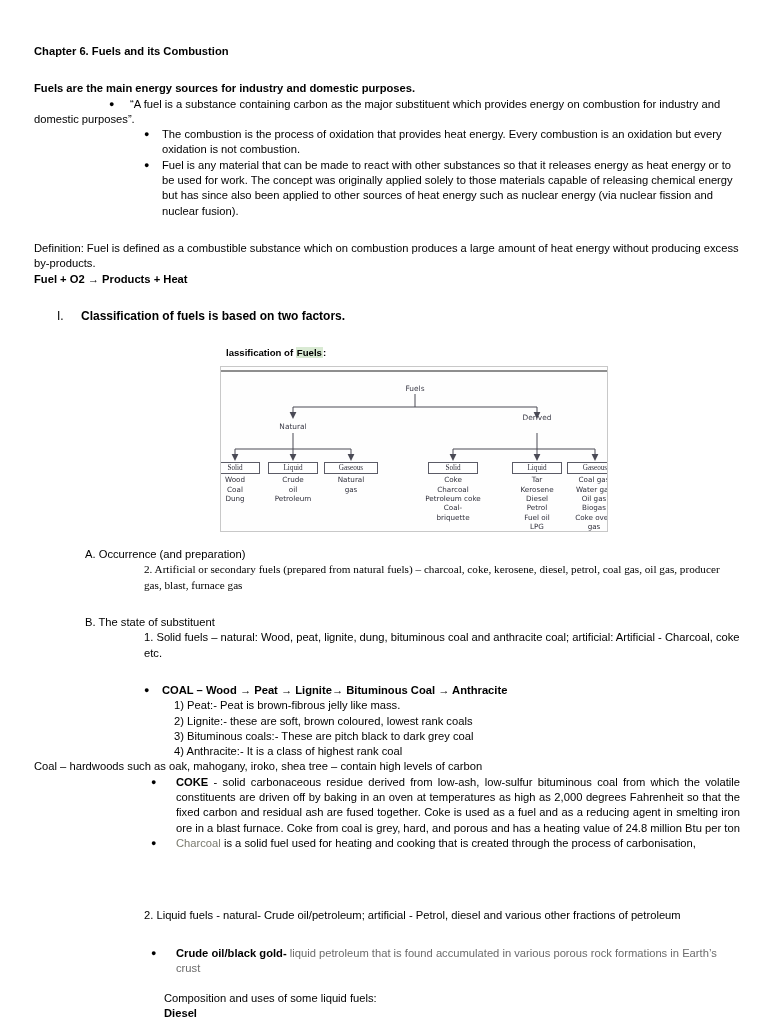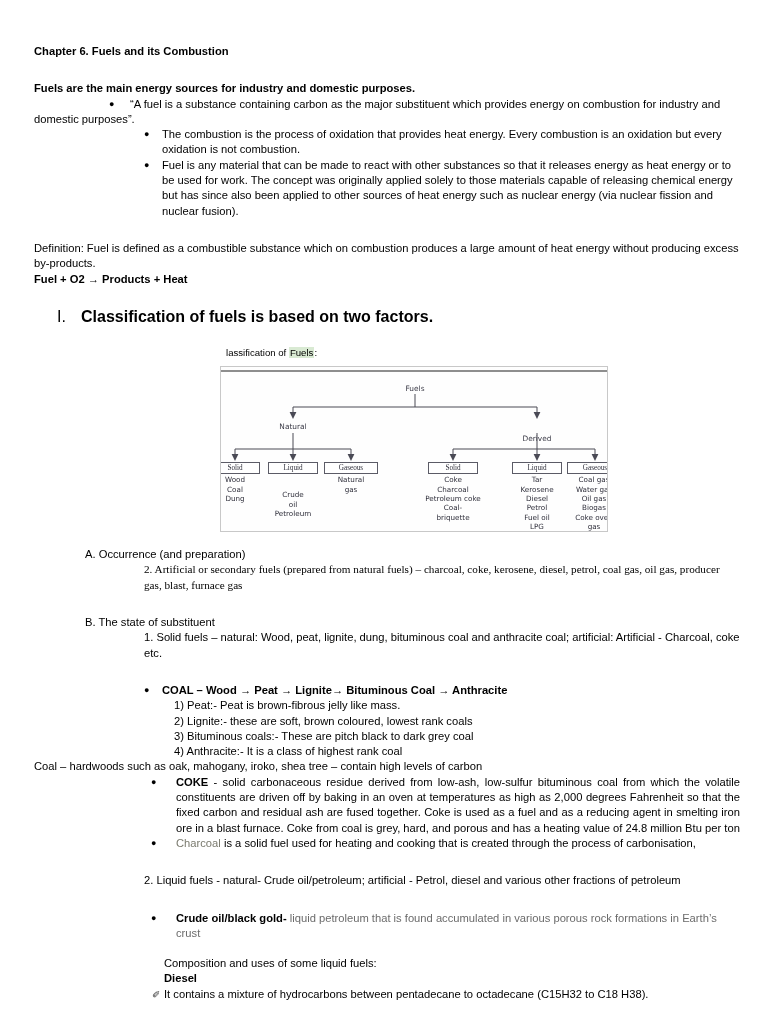--- a/index.html
+++ b/index.html
@@ -75,21 +75,21 @@
   }
   .bul3 .dot { position: absolute; left: 117px; top: 0; font-size: 9px; }
   .indent-2 { padding-left: 51px; }
   .indent-3 { padding-left: 110px; }
   .indent-4 { padding-left: 130px; }
 
   .hang-num { padding-left: 140px; }
 
   .roman-row {
     display: block;
-    font-size: 16px;
+    font-size: 12px;
     line-height: 15.3px;
     font-weight: bold;
   }
   .roman-row .rnum {
     display: inline-block;
     width: 47px;
     padding-left: 23px;
     box-sizing: border-box;
     font-weight: normal;
   }
@@ -102,21 +102,21 @@
   .charcoal-word { color: #7a7a6e; }
 
   
   .figure {
     position: relative;
     margin-left: 186px;
     width: 388px;
   }
   .fig-caption {
     font-size: 9.6px;
-    font-weight: normal;
+    font-weight: bold;
     line-height: 14px;
     margin-bottom: 6px;
     padding-left: 6px;
   }
   .fig-box {
     position: relative;
     width: 388px;
     height: 166px;
     border: 1px solid #c8c8c8;
     background: #fefefe;
@@ -241,29 +241,29 @@
             <polygon points="72,94 68.6,87 75.4,87"></polygon>
             <polygon points="130,94 126.6,87 133.4,87"></polygon>
             <polygon points="232,94 228.6,87 235.4,87"></polygon>
             <polygon points="316,94 312.6,87 319.4,87"></polygon>
             <polygon points="374,94 370.6,87 377.4,87"></polygon>
           </g>
         </svg>
 
         <div class="node-label" style="left:170px; top:17px; width:48px;">Fuels</div>
         <div class="node-label" style="left:44px; top:55px; width:56px;">Natural</div>
-        <div class="node-label" style="left:288px; top:67px; width:56px;">Derived</div>
+        <div class="node-label" style="left:288px; top:46px; width:56px;">Derived</div>
 
         <div class="leaf-box" style="left:-11px; top:95px; width:50px;">Solid</div>
         <div class="leaf-items" style="left:-11px; top:108px; width:50px;">Wood
 Coal
 Dung</div>
 
         <div class="leaf-box" style="left:47px; top:95px; width:50px;">Liquid</div>
-        <div class="leaf-items" style="left:42px; top:123px; width:60px;">Crude
+        <div class="leaf-items" style="left:42px; top:108px; width:60px;">Crude
 oil
 Petroleum</div>
 
         <div class="leaf-box" style="left:103px; top:95px; width:54px;">Gaseous</div>
         <div class="leaf-items" style="left:103px; top:108px; width:54px;">Natural
 gas</div>
 
         <div class="leaf-box" style="left:207px; top:95px; width:50px;">Solid</div>
         <div class="leaf-items" style="left:196px; top:108px; width:72px;">Coke
 Charcoal
@@ -323,21 +323,21 @@
       <span class="bold">COKE</span><span> - solid carbonaceous residue derived from low-ash, low-sulfur bituminous coal from which the volatile constituents are driven off by baking in an oven at temperatures as high as 2,000 degrees Fahrenheit so that the fixed carbon and residual ash are fused together. Coke is used as a fuel and as a reducing agent in smelting iron ore in a blast furnace. Coke from coal is grey, hard, and porous and has a heating value of 24.8 million Btu per ton</span>
     </div>
 
     <div class="bul3">
       <span class="dot">●</span>
       <span class="charcoal-word">Charcoal</span><span> is a solid fuel used for heating and cooking that is created through the process of carbonisation,</span>
     </div>
 
     <div class="gap-md"></div>
 
-    <div class="p" style="padding-left:110px; text-indent:-110px;"><span style="display:inline-block;width:110px;"></span><span>2. Liquid fuels -  natural- Crude oil/petroleum; artificial - Petrol, diesel and various other fractions of petroleum</span></div>
+    <div class="p" style="padding-left:110px; text-indent:-110px;margin-top:35px;"><span style="display:inline-block;width:110px;"></span><span>2. Liquid fuels -  natural- Crude oil/petroleum; artificial - Petrol, diesel and various other fractions of petroleum</span></div>
 
     <div class="gap-md"></div>
 
     <div class="bul3" style="text-align:left;">
       <span class="dot">●</span>
       <span class="bold">Crude oil/black gold-</span><span class="grey-txt"> liquid petroleum that is found accumulated in various porous rock formations in Earth’s crust</span>
     </div>
 
     <div class="gap-sm"></div>
 

